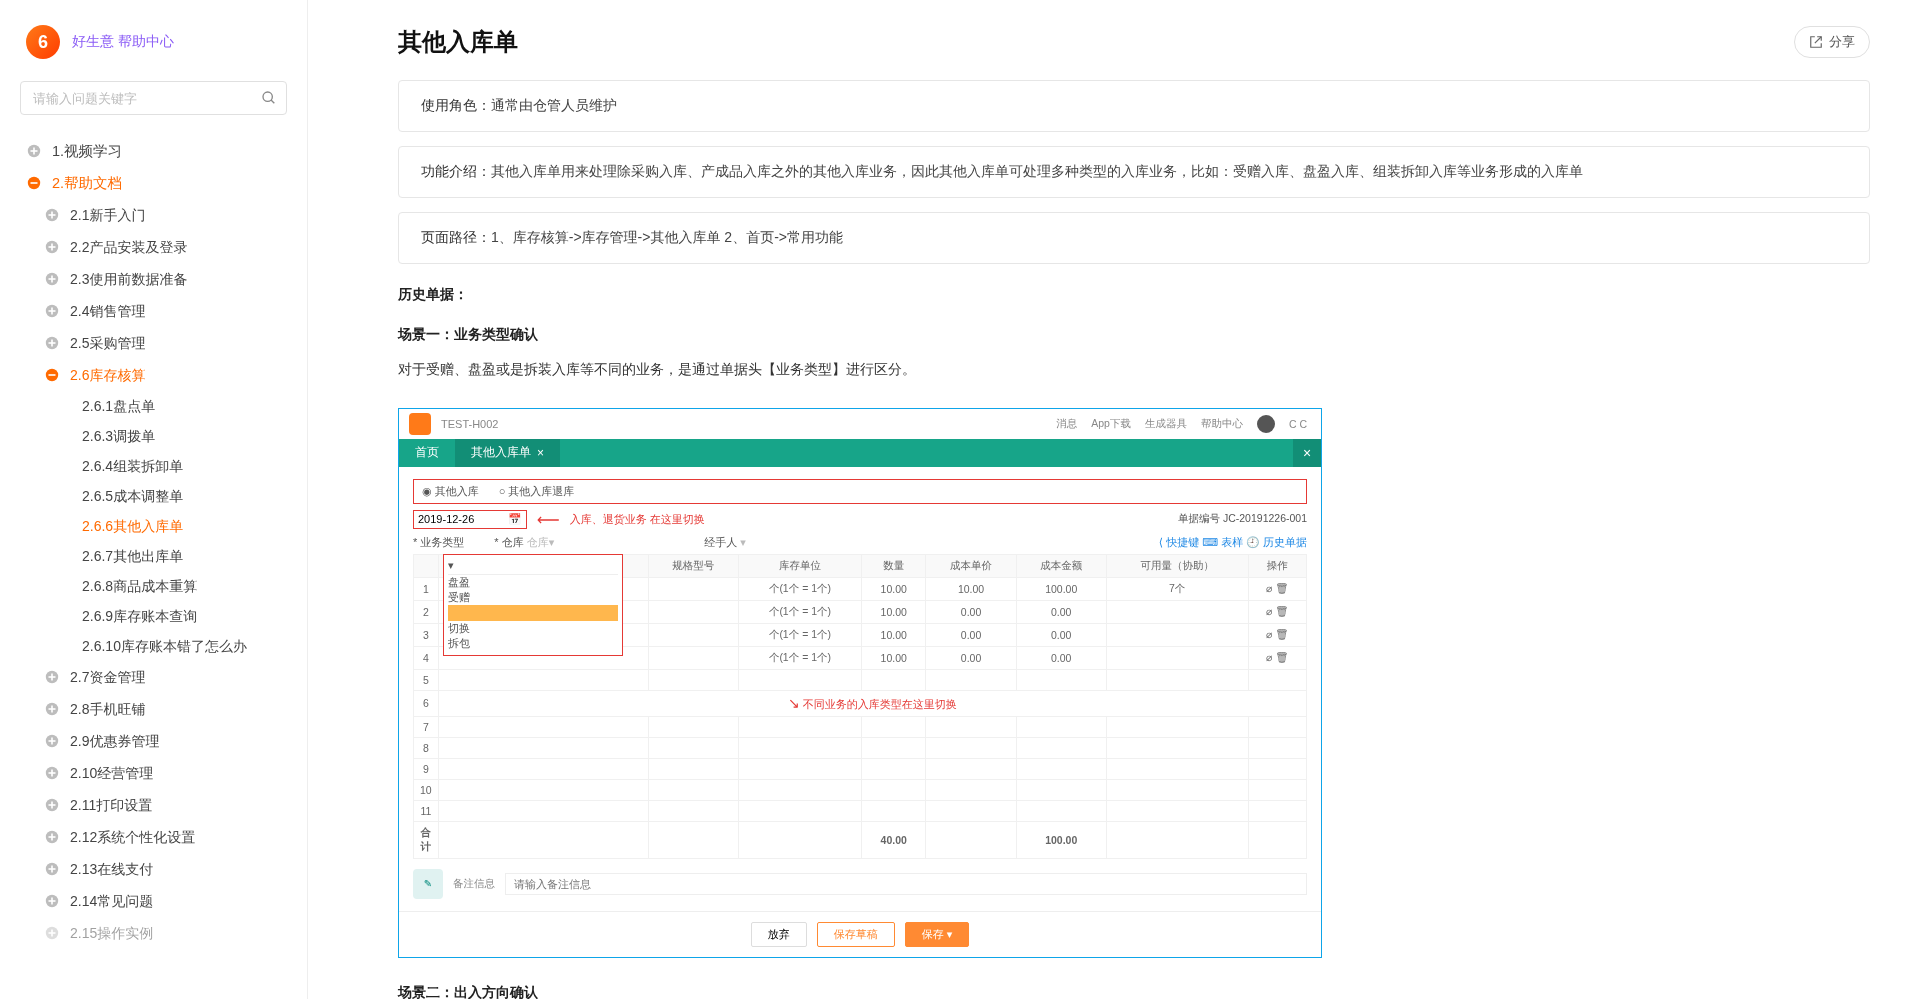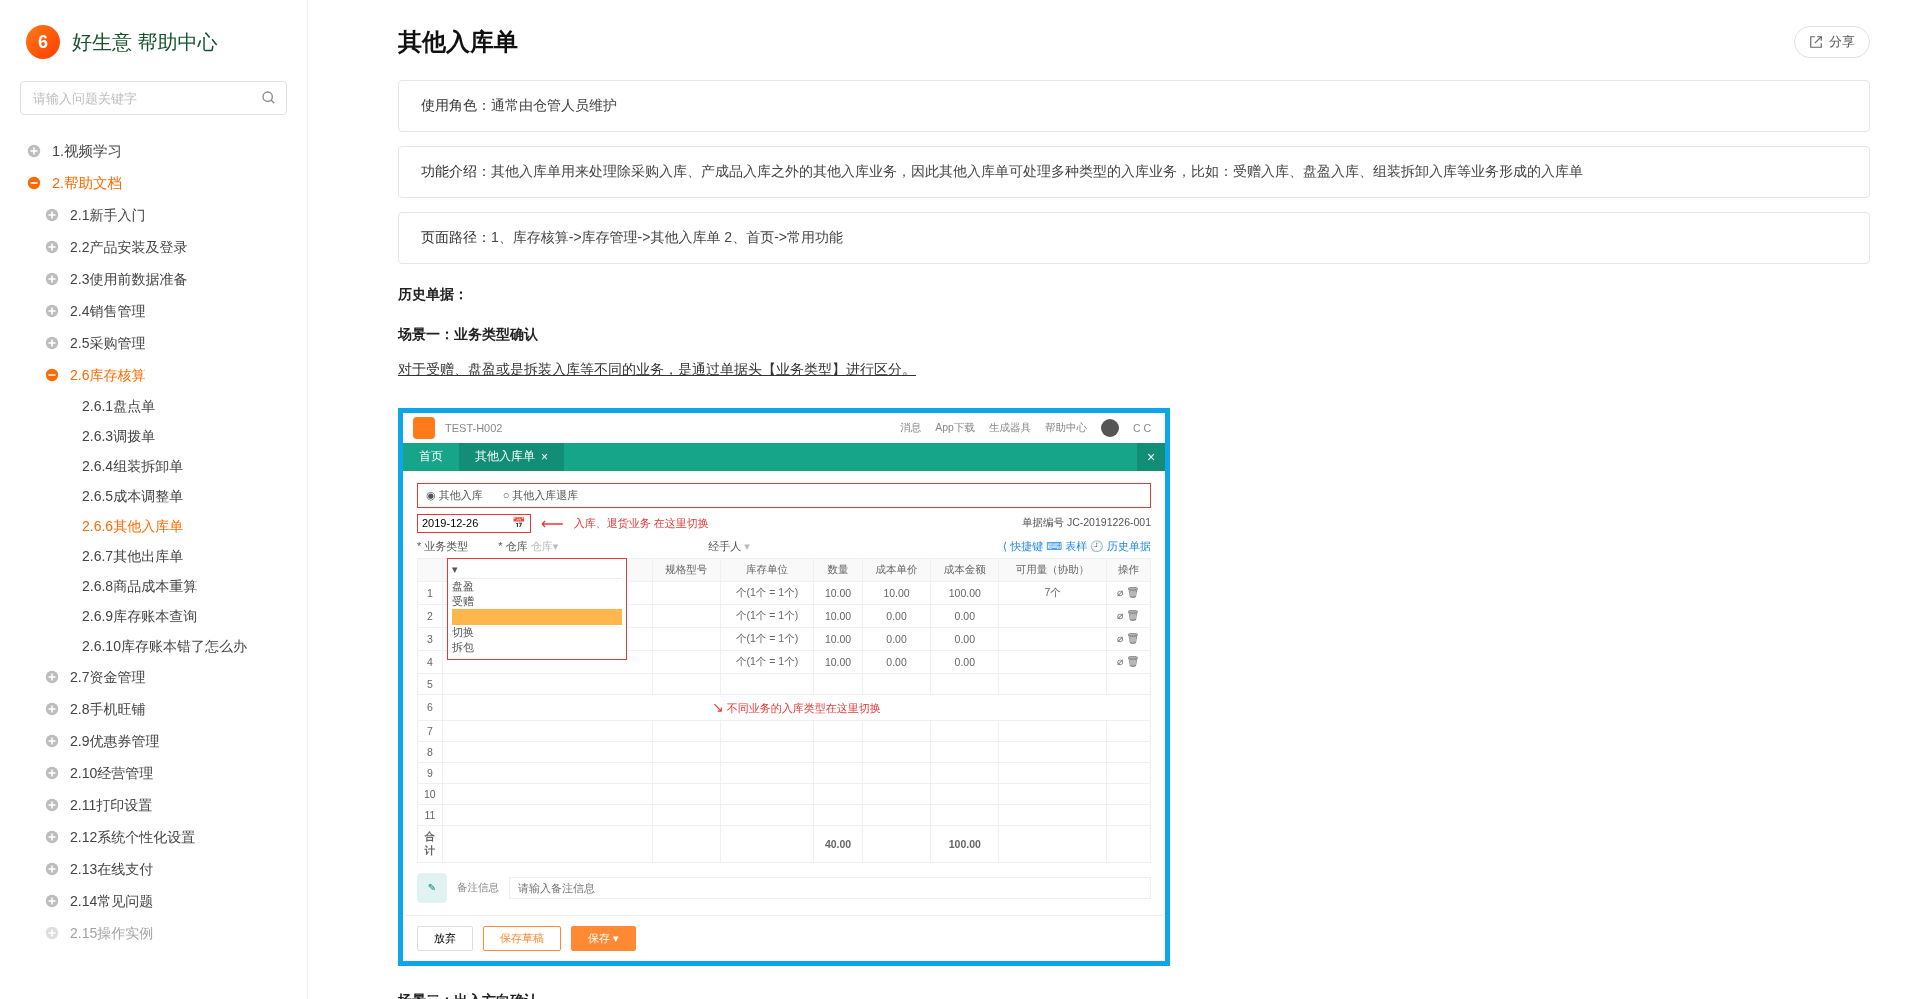--- a/index.html
+++ b/index.html
@@ -3,21 +3,21 @@
 <meta charset="utf-8">
 <style>
 * { margin: 0; padding: 0; box-sizing: border-box; }
 body { font-family: "Microsoft YaHei", "PingFang SC", Arial, sans-serif; font-size: 14px; color: #333; background: #fff; }
 
 .container { display: flex; width: 1920px; min-height: 999px; }
 
 .sidebar { width: 308px; background: #fff; padding: 25px 20px; border-right: 1px solid #eee; flex-shrink: 0; }
 .logo-area { display: flex; align-items: center; margin-bottom: 22px; padding-left: 6px; }
 .logo-icon { width: 34px; height: 34px; border-radius: 50%; background: linear-gradient(135deg,#ff7a18,#ff3c00); color: #fff; display: flex; align-items: center; justify-content: center; font-size: 18px; font-weight: bold; margin-right: 12px; }
-.logo-text { font-size: 20px; color: #14532d; }
+.logo-text { font-size: 14px; color: #8b5cf6; }
 
 .search-box { position: relative; margin-bottom: 20px; }
 .search-box input { width: 100%; height: 34px; border: 1px solid #e0e0e0; border-radius: 4px; padding: 0 34px 0 12px; font-size: 13px; color: #555; }
 .search-box input::placeholder { color: #bdbdbd; }
 .search-icon-svg { position: absolute; right: 10px; top: 50%; transform: translateY(-50%); width: 16px; height: 16px; stroke: #888; fill: none; stroke-width: 2; }
 
 .nav { line-height: 1; }
 .nav-item { display: flex; align-items: center; padding: 8px 0 8px 6px; cursor: pointer; font-size: 14.5px; color: #444; }
 .nav-item.active { color: #ff6a00; }
 .nav-item .icon { width: 16px; height: 16px; margin-right: 10px; display: inline-flex; align-items: center; justify-content: center; font-size: 14px; fill: currentColor; }
@@ -29,35 +29,35 @@
 .title-row { display: flex; justify-content: space-between; align-items: center; margin-bottom: 22px; }
 .main h1 { font-size: 24px; font-weight: 600; color: #111; }
 .share-btn { border: 1px solid #e0e0e0; background: #fff; padding: 6px 14px; border-radius: 16px; font-size: 13px; color: #555; display: flex; align-items: center; gap: 6px; cursor: pointer; }
 
 .info-box { border: 1px solid #e6e6e6; border-radius: 4px; padding: 16px 22px; margin-bottom: 14px; font-size: 14px; color: #444; }
 .info-box .label { font-weight: 400; color: #333; }
 
 .section-block { margin-top: 22px; }
 .section-block .step-label, .scene-title { font-weight: 700; margin-bottom: 14px; font-size: 14px; color: #222; }
 .scene-title { margin-top: 22px; }
-.section-block p, .scene-desc { margin-bottom: 26px; line-height: 1.7; text-decoration: underline; }
-
-.screenshot { width: 772px; border: 5px solid #0ea5e9; margin: 10px 0 26px 0; background: #fff; }
+.section-block p, .scene-desc { margin-bottom: 26px; line-height: 1.7; }
+
+.screenshot { width: 924px; border: 1px solid #0ea5e9; margin: 10px 0 26px 0; background: #fff; }
 .ss-header { height: 30px; background: #fff; display: flex; align-items: center; padding: 0 10px; font-size: 11px; color: #888; position: relative; }
 .ss-logo { width: 22px; height: 22px; border-radius: 4px; background: #ff7a18; margin-right: 10px; }
 .ss-tabs { display: flex; background: #17a589; height: 28px; align-items: stretch; }
 .ss-tab { padding: 0 16px; font-size: 12px; color: #fff; display: flex; align-items: center; gap: 6px; }
 .ss-tab.active { background: #128e76; }
 .ss-close { background: #128e76; color: #fff; width: 28px; display: flex; align-items: center; justify-content: center; margin-left: auto; font-size: 14px; }
 .ss-body { padding: 12px 14px; font-size: 11px; color: #555; }
 .ss-note-red { color: #e53935; font-size: 11px; }
 .ss-tbl { width: 100%; border-collapse: collapse; font-size: 10.5px; margin-top: 0; }
 .ss-tbl th, .ss-tbl td { border: 1px solid #f0f0f0; padding: 4px 6px; text-align: center; color: #666; }
 .ss-tbl th { background: #f9f9f9; font-weight: normal; }
-.ss-footer-btns { display: flex; justify-content: flex-start; gap: 10px; padding: 10px 14px; border-top: 1px solid #eee; }
+.ss-footer-btns { display: flex; justify-content: center; gap: 10px; padding: 10px 14px; border-top: 1px solid #eee; }
 .ss-btn { border: 1px solid #ddd; padding: 4px 16px; font-size: 11px; border-radius: 2px; background: #fff; }
 .ss-btn.primary { background: #ff8a33; border-color: #ff8a33; color: #fff; }
 .ss-btn.outline { border-color: #ff8a33; color: #ff8a33; }
 .ss-redbox { border: 1px solid #e53935; }
 .ss-radio-row { padding: 4px 8px; display: flex; gap: 20px; font-size: 11px; }
 svg.plus { width: 14px; height: 14px; }
 svg.minus { width: 14px; height: 14px; }
 </style>
 </head>
 <body>

